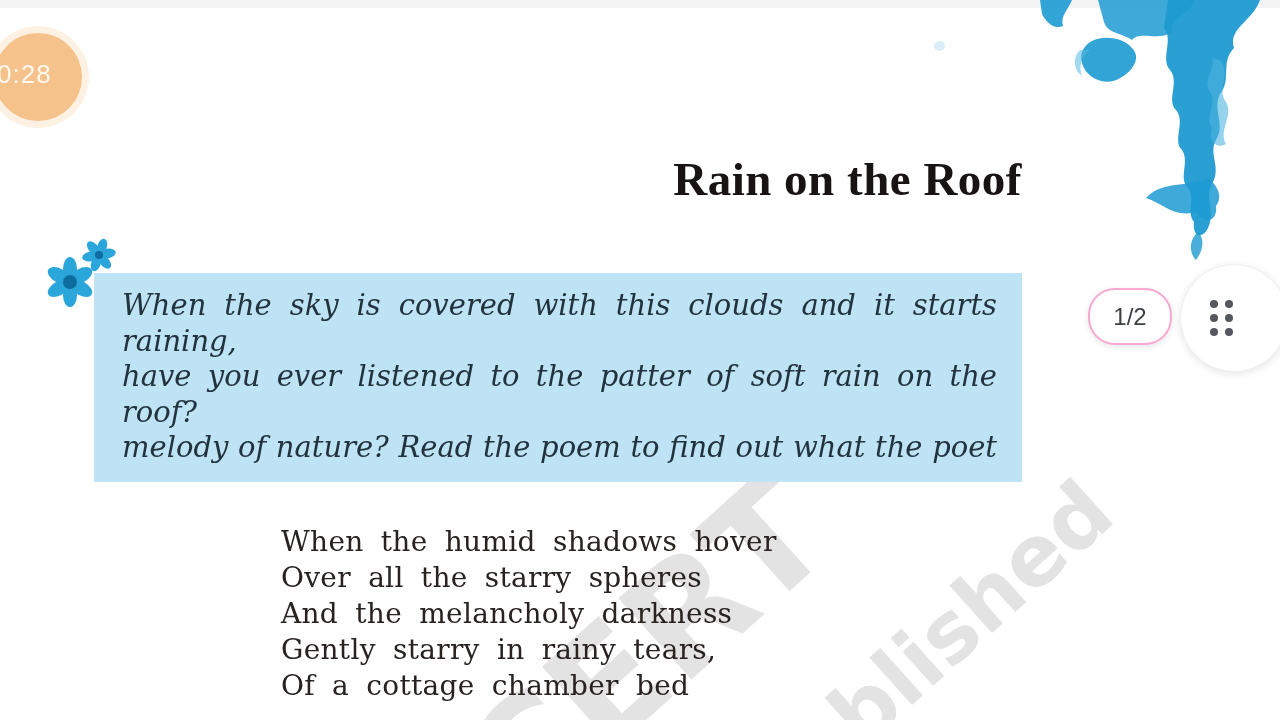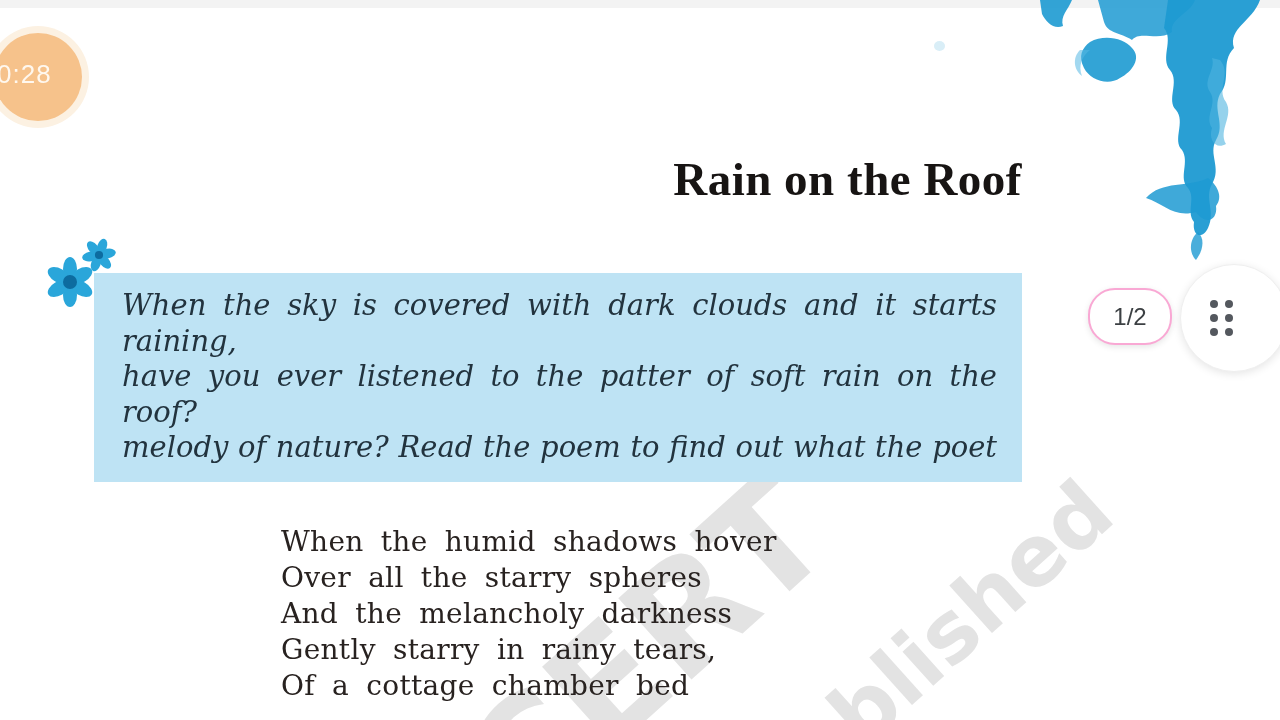--- a/index.html
+++ b/index.html
@@ -74,21 +74,21 @@
 <div class="top-strip"></div>
 
 <svg class="wm-svg" viewBox="0 0 1280 720">
   <text class="wm-text" x="430" y="915" font-size="150" transform="rotate(-42 430 915)">NCERT</text>
   <text class="wm-text" x="862" y="750" font-size="84" transform="rotate(-42 862 750)">blished</text>
 </svg>
 
 <div class="page-title">Rain on the Roof</div>
 
 <div class="intro-box">
-  <div class="intro-line">When the sky is covered with dark clouds and it starts raining,</div>
+  <div class="intro-line">When the sky is covered with this clouds and it starts raining,</div>
   <div class="intro-line">have you ever listened to the patter of soft rain on the roof?</div>
   <div class="intro-line">melody of nature? Read the poem to find out what the poet</div>
 </div>
 
 <div class="poem">
   <div>When the humid shadows hover</div>
   <div>Over all the starry spheres</div>
   <div>And the melancholy darkness</div>
   <div>Gently starry in rainy tears,</div>
   <div>Of a cottage chamber bed</div>

